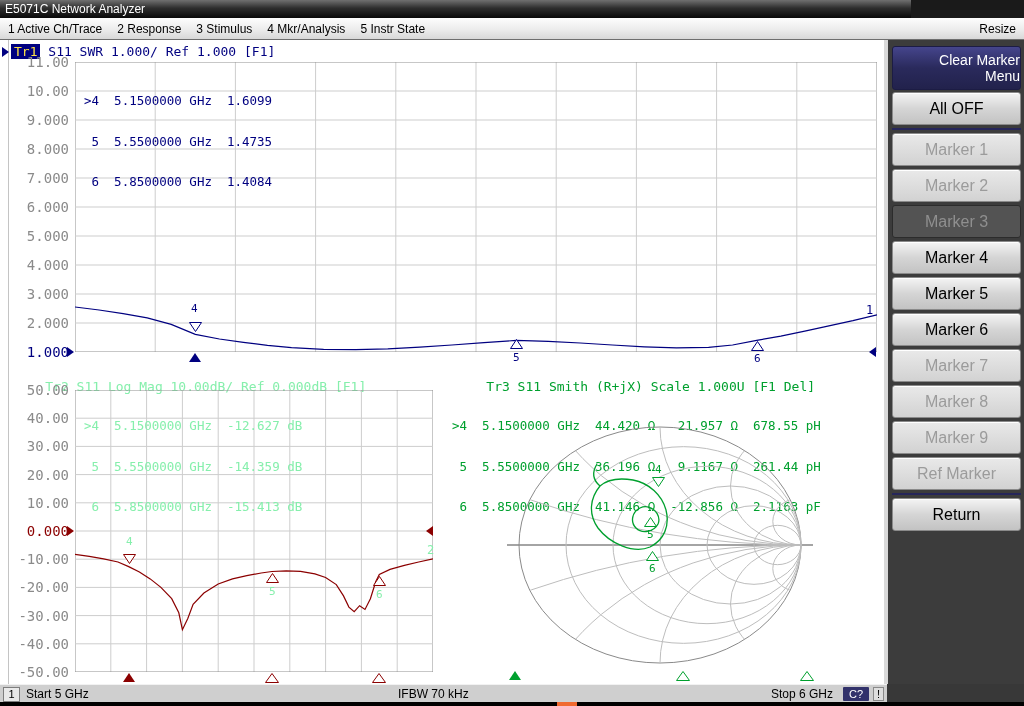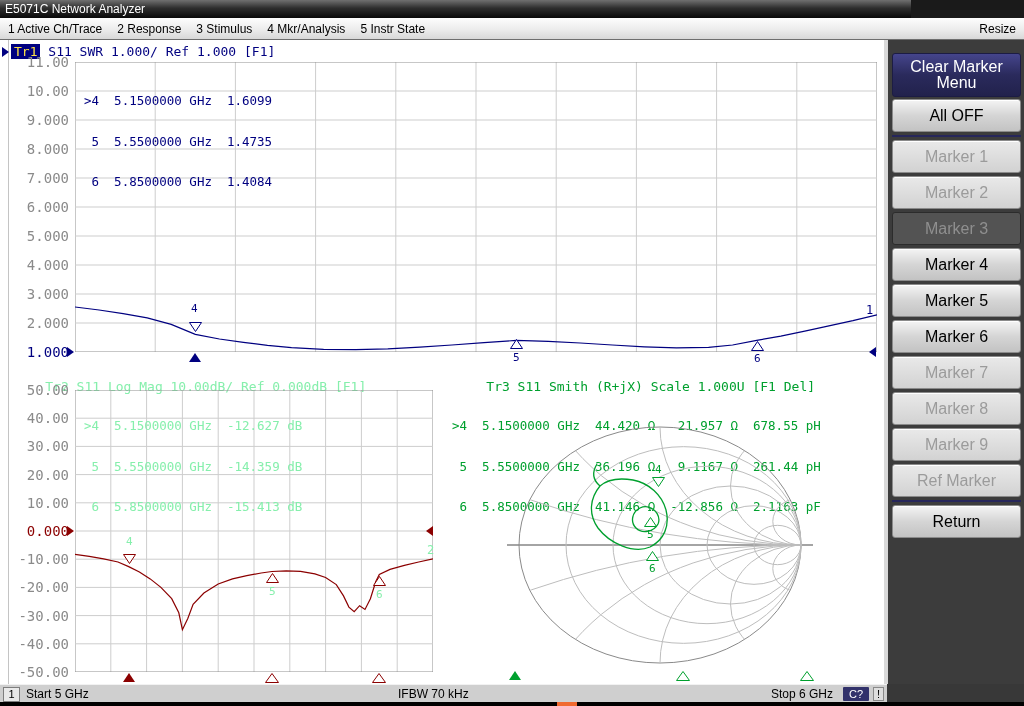--- a/index.html
+++ b/index.html
@@ -32,21 +32,21 @@
   .tri-upfill{position:absolute;width:0;height:0;border-left:6px solid transparent;border-right:6px solid transparent;}
   .navy{color:#000080;} .maroon{color:#86efac;} .green{color:#00a02e;}
   .sg{stroke:#bdbdbd;vector-effect:non-scaling-stroke;stroke-width:1;fill:none;}
   .sgo{stroke:#8a8a8a;vector-effect:non-scaling-stroke;stroke-width:1;fill:none;}
   
   .sidebar{position:absolute;left:884px;top:40px;width:140px;height:644px;background:#3c3c3c;
     border-left:4px solid #d9d9d9;box-sizing:border-box;padding:6px 3px 0 4px;
     font-family:"Liberation Sans",sans-serif;}
   .menu-header{height:42px;margin-bottom:2px;border-radius:3px;border:1px solid #1c1c44;
     background:linear-gradient(#45458c,#2a2a5c 50%,#22224c);color:#fff;display:flex;flex-direction:column;
-    align-items:center;justify-content:center;font-size:16px;line-height:16px;margin-top:7px;}
+    align-items:flex-end;justify-content:center;font-size:14px;line-height:16px;}
   .btn{height:31px;margin-bottom:3px;border-radius:3px;border:1px solid #8a8a8a;
     background:linear-gradient(#f4f4f4,#d5d5d5 50%,#c3c3c3);box-shadow:inset 0 1px 0 #fff;
     display:flex;align-items:center;justify-content:center;font-size:16px;color:#000;cursor:default;}
   .btn.disabled{color:#9b9b9b;background:linear-gradient(#e9e9e9,#d2d2d2);}
   .btn.active-disabled{color:#8f8f8f;background:#535353;border-color:#2c2c2c;box-shadow:none;}
   .sep{height:2px;background:#26265a;margin:0 0 3px 0;}
   
   .statusbar{position:absolute;left:0;top:684px;width:887px;height:18px;background:#cfcfcf;
     border-top:1px solid #f2f2f2;box-sizing:border-box;font:12px "Liberation Sans",sans-serif;color:#000;}
   .statusbar .chbox{position:absolute;left:3px;top:2px;width:15px;height:13px;background:#e9e9e9;

